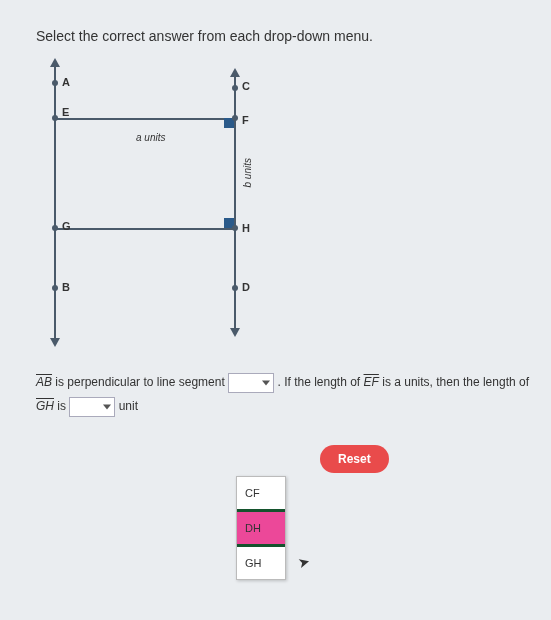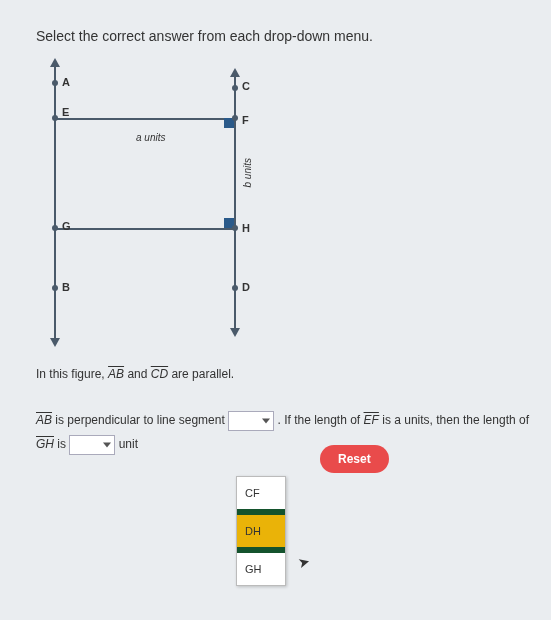--- a/index.html
+++ b/index.html
@@ -104,25 +104,25 @@
       left: 236px;
       top: 476px;
       width: 50px;
       border: 1px solid #bbb;
       background: #fff;
       box-shadow: 1px 1px 3px rgba(0,0,0,0.2);
     }
     .option-item {
       padding: 10px 8px;
       font-size: 11px;
-      border-bottom: 6px solid #14532d;
+      border-bottom: 3px solid #14532d;
       cursor: pointer;
     }
     .option-item:last-child { border-bottom: none; }
-    .option-item.sel { background: #eab308; }
+    .option-item.sel { background: #ec4899; }
     .cursor-ptr {
       position: absolute;
       left: 298px; top: 554px;
       font-size: 14px;
       transform: rotate(-15deg);
     }
     .vert-text {
       writing-mode: vertical-lr;
       transform: rotate(180deg);
     }
@@ -171,23 +171,20 @@
   <div class="lbl" style="left:198px; top:164px;">H</div>
 
   <div class="pt" style="left:191px; top:230px;"></div>
   <div class="lbl" style="left:198px; top:223px;">D</div>
 
   <div class="lbl text-lbl" style="left:80px; top:74px;margin-left:12px;">a units</div>
   <div class="lbl text-lbl vert-text" style="left:198px; top:100px;">b units</div>
 </div>
 
 <div class="statement">
-  <div>
-    <span>In this figure, </span><span class="overline">AB</span><span> and </span><span class="overline">CD</span><span> are parallel.</span>
-  </div>
   <div style="margin-top:22px;">
     <span class="overline">AB</span><span> is perpendicular to line segment </span>
     <span class="dropdown-box"><span class="dd-arrow"></span></span>
     <span>. If the length of </span><span class="overline">EF</span><span> is a units, then the length of </span><span class="overline">GH</span><span> is </span>
     <span class="dropdown-box"><span class="dd-arrow"></span></span>
     <span>unit</span>
   </div>
 </div>
 
 <div class="btn-row">

